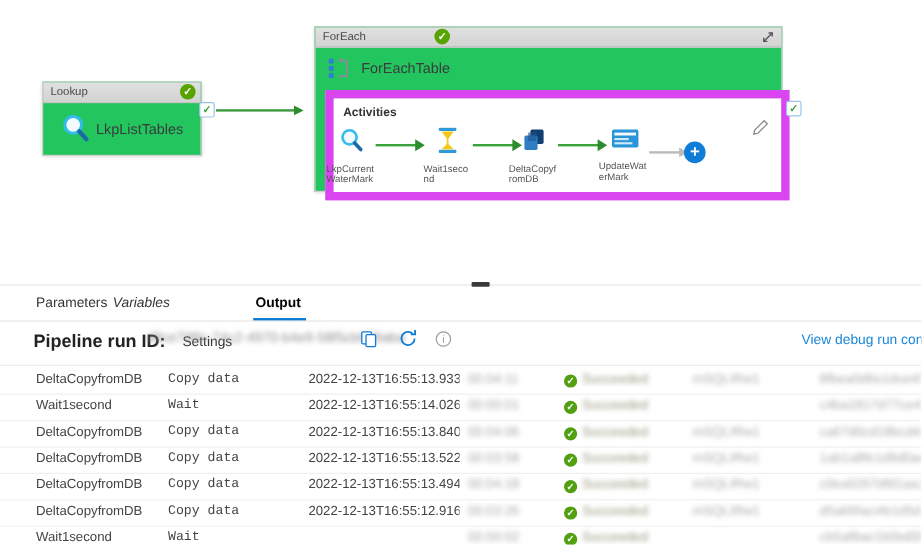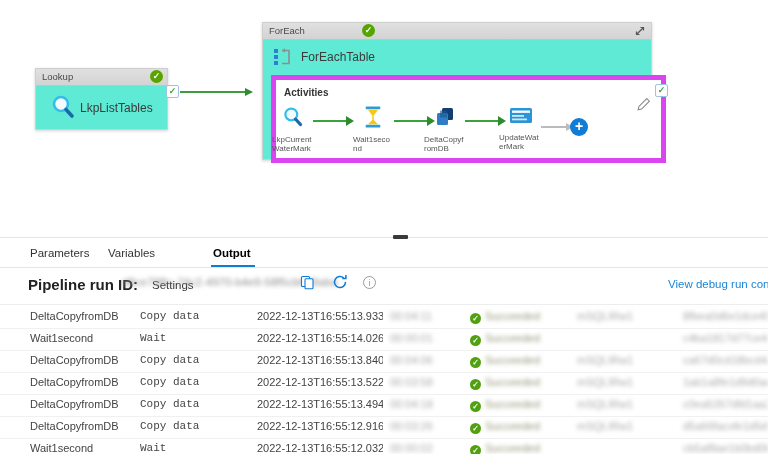--- a/index.html
+++ b/index.html
@@ -1,41 +1,41 @@
 <!DOCTYPE html>
 <html><head>
 <meta charset="utf-8">
 <style>
   html,body{margin:0;padding:0;background:#fff;}
   #app{position:relative;width:768px;height:454px;overflow:hidden;background:#fff;
        font-family:"Liberation Sans",sans-serif;color:#333;}
 
   
-  .actbox{position:absolute;background:#5eead4;border:1px solid #cfcfcf;
+  .actbox{position:absolute;background:#22c55e;border:1px solid #cfcfcf;
           box-shadow:0 1px 3px rgba(0,0,0,.18);box-sizing:border-box;}
   .actbox .hdr{height:16px;background:linear-gradient(#e0e0e0,#d3d3d3);
           border-bottom:1px solid #c4c4c4;font-size:9.5px;color:#4a4a4a;
           line-height:16px;padding:0 6px;position:relative;}
   .badge{position:absolute;width:13px;height:13px;border-radius:50%;
          background:#57a300;color:#fff;font-size:9px;line-height:13px;
          text-align:center;font-weight:bold;}
   #lookup-box{left:35px;top:68px;width:133px;height:62px;}
   #lookup-badge{right:4px;top:1px;}
   .lookup-body{position:relative;height:45px;}
   #lookup-title{position:absolute;left:44px;top:15px;font-size:12px;color:#3b3b3b;}
   #lookup-mag{position:absolute;left:14px;top:8px;}
 
   #foreach-box{left:262px;top:22px;width:390px;height:138px;}
   #foreach-badge{left:99px;top:1px;}
   #foreach-collapse{position:absolute;right:5px;top:2px;width:12px;height:12px;}
   #foreach-title-row{position:absolute;left:10px;top:24px;height:20px;}
   #foreach-icon{position:absolute;left:0;top:0;}
   #foreach-title{position:absolute;left:28px;top:3px;font-size:12px;color:#3b3b3b;white-space:nowrap;}
   #activities-box{position:absolute;left:8px;top:52px;width:373px;height:78px;
-          background:#fff;border:5px solid #d946ef;padding-left:12px;}
+          background:#fff;border:7px solid #d946ef;}
   #activities-label{position:absolute;left:8px;top:7px;font-size:10px;font-weight:bold;color:#333;}
   #edit-pencil{position:absolute;right:10px;top:17px;}
 
   .act-item{position:absolute;top:32px;width:58px;}
   .act-item .aicon{display:block;margin-left:10px;}
   .act-label{font-size:8px;color:#555;line-height:9px;margin-top:3px;white-space:nowrap;}
   #act-0{left:272px;} #act-1{left:353px;} #act-2{left:424px;} #act-3{left:499px;}
   
   .act-item{top:106px;}
 
@@ -61,21 +61,21 @@
   #connector:after{content:"";position:absolute;right:-7px;top:-3.5px;border-left:8px solid #2d8c2d;
         border-top:4px solid transparent;border-bottom:4px solid transparent;}
 
   
   #splitter-line{position:absolute;left:0;top:237px;width:768px;height:1px;background:#e7e7e7;}
   #splitter-handle{position:absolute;left:393px;top:235px;width:15px;height:4px;background:#3a3a3a;border-radius:1px;}
 
   
   #tabs{position:absolute;left:0;top:243px;width:768px;height:24px;border-bottom:1px solid #e6e6e6;}
   .tab{position:absolute;top:4px;font-size:11.5px;color:#333;cursor:pointer;}
-  #tab-0{left:30px;} #tab-1{left:108px;} #tab-2{left:152px;margin-top:32px;}
+  #tab-0{left:30px;} #tab-1{left:94px;font-style:italic;} #tab-2{left:152px;margin-top:32px;}
   #tab-3{left:213px;font-weight:bold;color:#000;}
   #tab-underline{position:absolute;left:211px;top:22px;width:44px;height:2px;background:#0f7cd6;}
 
   #runid-row{position:absolute;left:0;top:270px;width:768px;height:26px;}
   #runid-label{position:absolute;left:28px;top:6px;font-size:15px;font-weight:bold;color:#222;}
   #runid-value{position:absolute;left:122px;top:6px;font-size:11.5px;}
   #copy-runid{position:absolute;left:300px;top:5px;width:15px;height:15px;}
   #refresh-btn{position:absolute;left:332px;top:4px;width:16px;height:16px;}
   #info-icon{position:absolute;left:363px;top:6px;width:13px;height:13px;border:1px solid #9a9a9a;
         border-radius:50%;color:#9a9a9a;font-size:9px;line-height:13px;text-align:center;box-sizing:border-box;}
@@ -319,21 +319,20 @@
       <span class="cell c-start">2022-12-13T16:55:12.916</span>
       <span class="cell c-dur blur-lt">00:03:26</span>
       <span class="cell c-status"><span class="sbadge">✓</span><span class="blur-st">Succeeded</span></span>
       <span class="cell c-rt blur-lt">mSQLIRw1</span>
       <span class="cell c-rid blur-lt">d5a66facvfe1d5df6bc</span>
     </div>
 
     <div class="trow" style="top:133px">
       <span class="cell c-name">Wait1second</span>
       <span class="cell c-type">Wait</span>
-      <span class="cell c-start">2022-12-13T16:55:12.032</span>
       <span class="cell c-dur blur-lt">00:00:02</span>
       <span class="cell c-status"><span class="sbadge">✓</span><span class="blur-st">Succeeded</span></span>
       <span class="cell c-rt blur-lt"></span>
       <span class="cell c-rid blur-lt">cb5af8ae1b0bd0b1cd4</span>
     </div>
 
   </div>
 </div>
 
 </body></html>

